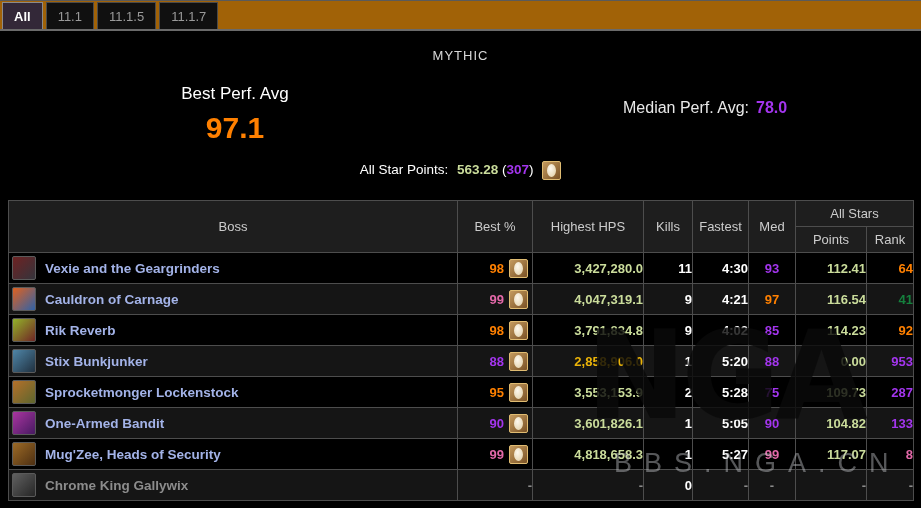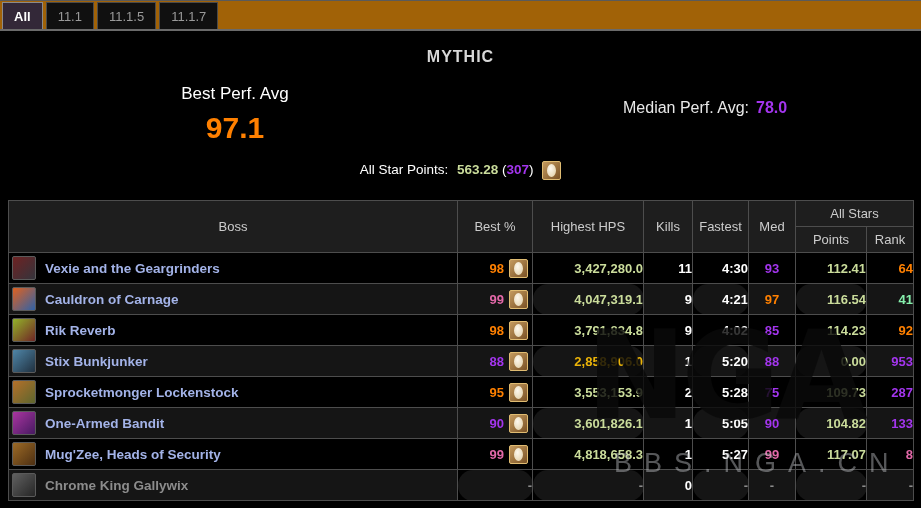--- a/index.html
+++ b/index.html
@@ -10,21 +10,21 @@
   .tabbar{position:absolute;top:0;left:0;right:0;height:31px;background:#a16207;
           border-top:1px solid #5a5a5a;border-bottom:2px solid #6a6a6a;
           display:flex;align-items:flex-end;padding-left:2px;box-sizing:border-box;}
   .tab{display:flex;align-items:center;height:26px;padding:0 11px;margin-right:3px;
        font-size:13px;color:#9a9a9a;background:#101010;border:1px solid #4a4a4a;
        border-bottom:none;cursor:pointer;}
   .tab.active{background:#332838;color:#fff;font-weight:bold;border-color:#8a8a8a;}
 
   
   .mythic-title{position:absolute;top:48px;left:0;width:100%;text-align:center;
-                font-size:16px;font-weight:bold;color:#d8d8d8;letter-spacing:1px;}
+                font-size:13px;font-weight:normal;color:#d8d8d8;letter-spacing:1px;}
   .best-block{position:absolute;left:160px;top:84px;width:150px;text-align:center;}
   .best-label{font-size:17px;color:#fff;}
   .best-value{font-size:30px;font-weight:bold;margin-top:7px;}
   .stats-block{position:absolute;left:600px;top:97px;width:192px;font-size:16px;}
   .stat-row{display:flex;justify-content:flex-end;align-items:baseline;line-height:22px;}
   .stat-label{color:#e8e8e8;text-align:right;}
   .stat-value{width:36px;text-align:left;margin-left:7px;font-weight:bold;}
   .allstar-line{position:absolute;top:161px;left:0;width:100%;text-align:center;
                 font-size:13.5px;color:#fff;}
   .allstar-line .pts{font-weight:bold;margin-left:5px;}
@@ -52,21 +52,21 @@
   .boss-table tbody tr:nth-child(odd){background:#000;}
   .boss-table tbody tr:nth-child(even){background:#151515;}
   .cell-boss{display:flex;align-items:center;padding-left:3px;}
   .boss-icon{width:24px;height:24px;flex:0 0 24px;border:1px solid #5a5a5a;
              box-sizing:border-box;border-radius:2px;}
   .boss-name{margin-left:9px;font-weight:bold;font-size:13.5px;}
   .cell-best{display:flex;align-items:center;justify-content:flex-end;padding-right:4px;
              font-weight:bold;}
   .td-r{text-align:right;font-weight:bold;}
   .td-c{text-align:center;font-weight:bold;}
-  .pad8{padding-right:9px;border-radius:15px;}
+  .pad8{padding-right:9px;}
   .pad12{padding-right:13px;}
   .pad6{padding-right:6px;}
 
   
   .wm-logo{position:absolute;left:586px;top:306px;font-size:120px;font-weight:bold;
            font-family:"DejaVu Sans",sans-serif;color:rgba(10,10,10,0.82);
            letter-spacing:-5px;transform:scaleY(1.03);pointer-events:none;z-index:5;}
   .wm-text{position:absolute;left:614px;top:448px;font-size:27px;
            color:rgba(190,194,198,0.45);letter-spacing:12px;pointer-events:none;z-index:5;}
 </style>
@@ -161,21 +161,21 @@
             <div class="cell-best">
               <span style="color: rgb(226, 104, 168);">99</span>
               <span class="trinket sm"></span>
             </div>
           </td>
         <td class="td-r pad8" style="color: rgb(202, 220, 155);">4,047,319.1</td>
         <td class="td-r pad12" style="color: rgb(255, 255, 255);">9</td>
         <td class="td-r pad8" style="color: rgb(255, 255, 255);">4:21</td>
         <td class="td-c" style="color: rgb(255, 128, 0);">97</td>
         <td class="td-r pad8" style="color: rgb(202, 220, 155);">116.54</td>
-        <td class="td-r pad6" style="color: #86efac;">41</td>
+        <td class="td-r pad6" style="color: #15803d;">41</td>
       </tr>
       <tr>
         <td>
             <div class="cell-boss">
           <span class="boss-icon" style="background: linear-gradient(135deg, rgb(147, 179, 42), rgb(112, 37, 37));"></span>
           <span class="boss-name" style="color: rgb(163, 179, 232);">Rik Reverb</span>
         </div>
           </td>
         <td>
             <div class="cell-best">

